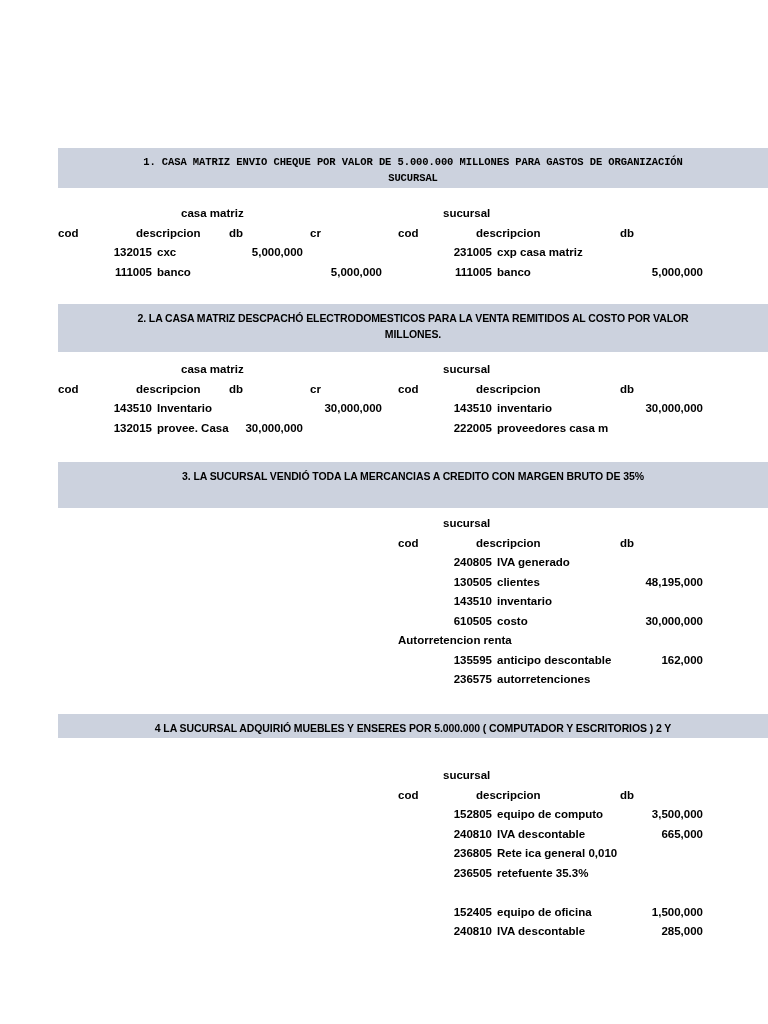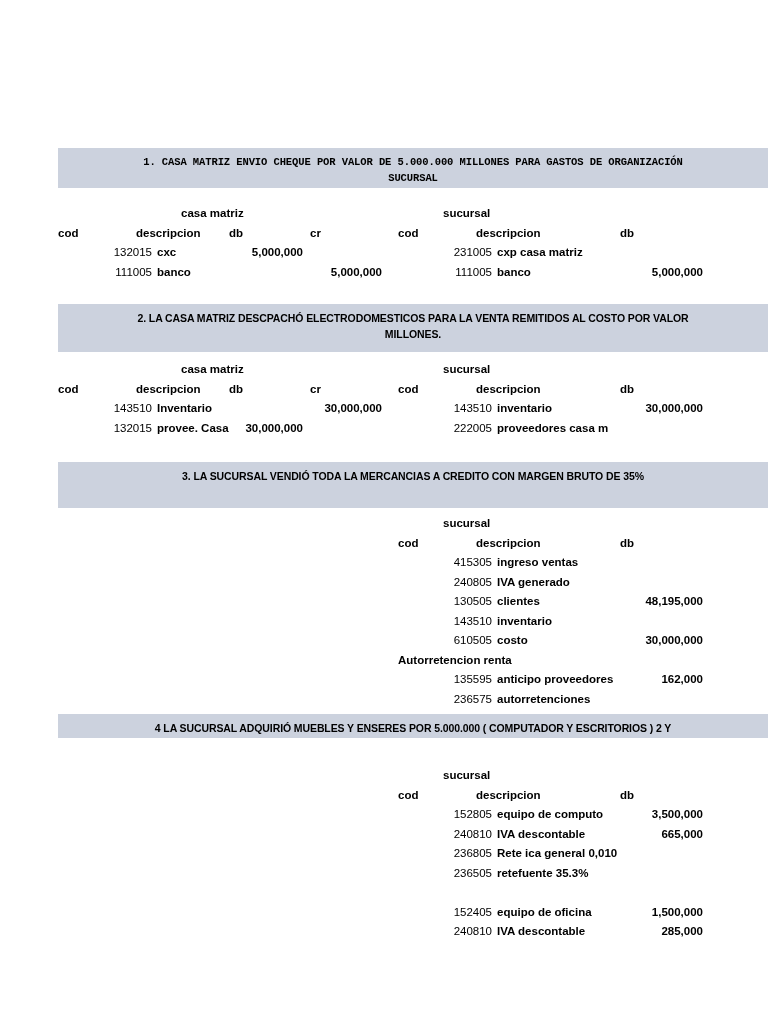--- a/index.html
+++ b/index.html
@@ -108,21 +108,21 @@
     position: absolute;
     left: 252px;
     font-weight: bold;
   }
 
   .c-cod {
     position: absolute;
     left: 34px;
     width: 60px;
     text-align: right;
-    font-weight: normal;
+    font-weight: bold;
   }
   .block.right .c-cod { left: 34px; }
   .c-desc {
     position: absolute;
     left: 99px;
     font-weight: bold;
   }
   .block.right .c-desc { left: 99px; }
   .c-db {
     position: absolute;
@@ -263,25 +263,20 @@
   <div class="block right blk-3">
     <div class="row">
       <span class="c-entity">sucursal</span>
     </div>
     <div class="row">
       <span class="c-cod-h">cod</span>
       <span class="c-desc-h">descripcion</span>
       <span class="c-db-h">db</span>
     </div>
     <div class="row">
-      <span class="c-cod">415305</span>
-      <span class="c-desc">ingreso ventas</span>
-      <span class="c-db"></span>
-    </div>
-    <div class="row">
       <span class="c-cod">240805</span>
       <span class="c-desc">IVA generado</span>
       <span class="c-db"></span>
     </div>
     <div class="row">
       <span class="c-cod">130505</span>
       <span class="c-desc">clientes</span>
       <span class="c-db">48,195,000</span>
     </div>
     <div class="row">
@@ -292,21 +287,21 @@
     <div class="row">
       <span class="c-cod">610505</span>
       <span class="c-desc">costo</span>
       <span class="c-db">30,000,000</span>
     </div>
     <div class="row">
       <span class="c-group">Autorretencion renta</span>
     </div>
     <div class="row">
       <span class="c-cod">135595</span>
-      <span class="c-desc">anticipo proveedores</span>
+      <span class="c-desc">anticipo descontable</span>
       <span class="c-db">162,000</span>
     </div>
     <div class="row">
       <span class="c-cod">236575</span>
       <span class="c-desc">autorretenciones</span>
       <span class="c-db"></span>
     </div>
   </div>
 
   <div class="band band-4">

